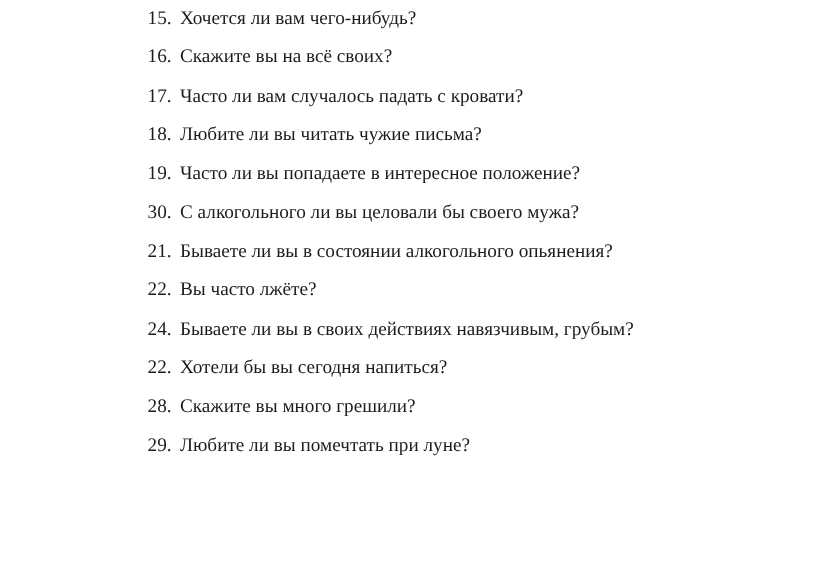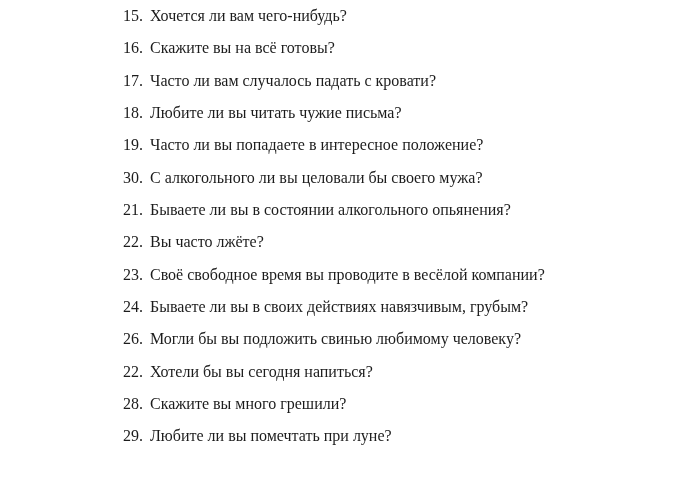--- a/index.html
+++ b/index.html
@@ -38,21 +38,21 @@
 <body>
 
 <div class="page">
   <div class="question-list">
 
     <div class="question">
       <span class="q-num">15.</span><span class="q-text">Хочется ли вам чего-нибудь?</span>
     </div>
 
     <div class="question">
-      <span class="q-num">16.</span><span class="q-text">Скажите вы на всё готовы?</span>
+      <span class="q-num">16.</span><span class="q-text">Скажите вы на всё своих?</span>
     </div>
 
     <div class="question">
       <span class="q-num">17.</span><span class="q-text">Часто ли вам случалось падать с кровати?</span>
     </div>
 
     <div class="question">
       <span class="q-num">18.</span><span class="q-text">Любите ли вы читать чужие письма?</span>
     </div>
 
@@ -65,32 +65,26 @@
     </div>
 
     <div class="question">
       <span class="q-num">21.</span><span class="q-text">Бываете ли вы в состоянии алкогольного опьянения?</span>
     </div>
 
     <div class="question">
       <span class="q-num">22.</span><span class="q-text">Вы часто лжёте?</span>
     </div>
 
-    <div class="question">
-      <span class="q-num">23.</span><span class="q-text">Своё свободное время вы проводите в весёлой компании?</span>
-    </div>
 
     <div class="question">
       <span class="q-num">24.</span><span class="q-text">Бываете ли вы в своих действиях навязчивым, грубым?</span>
     </div>
 
 
-    <div class="question">
-      <span class="q-num">26.</span><span class="q-text">Могли бы вы подложить свинью любимому человеку?</span>
-    </div>
 
     <div class="question">
       <span class="q-num">22.</span><span class="q-text">Хотели бы вы сегодня напиться?</span>
     </div>
 
     <div class="question">
       <span class="q-num">28.</span><span class="q-text">Скажите вы много грешили?</span>
     </div>
 
     <div class="question">

